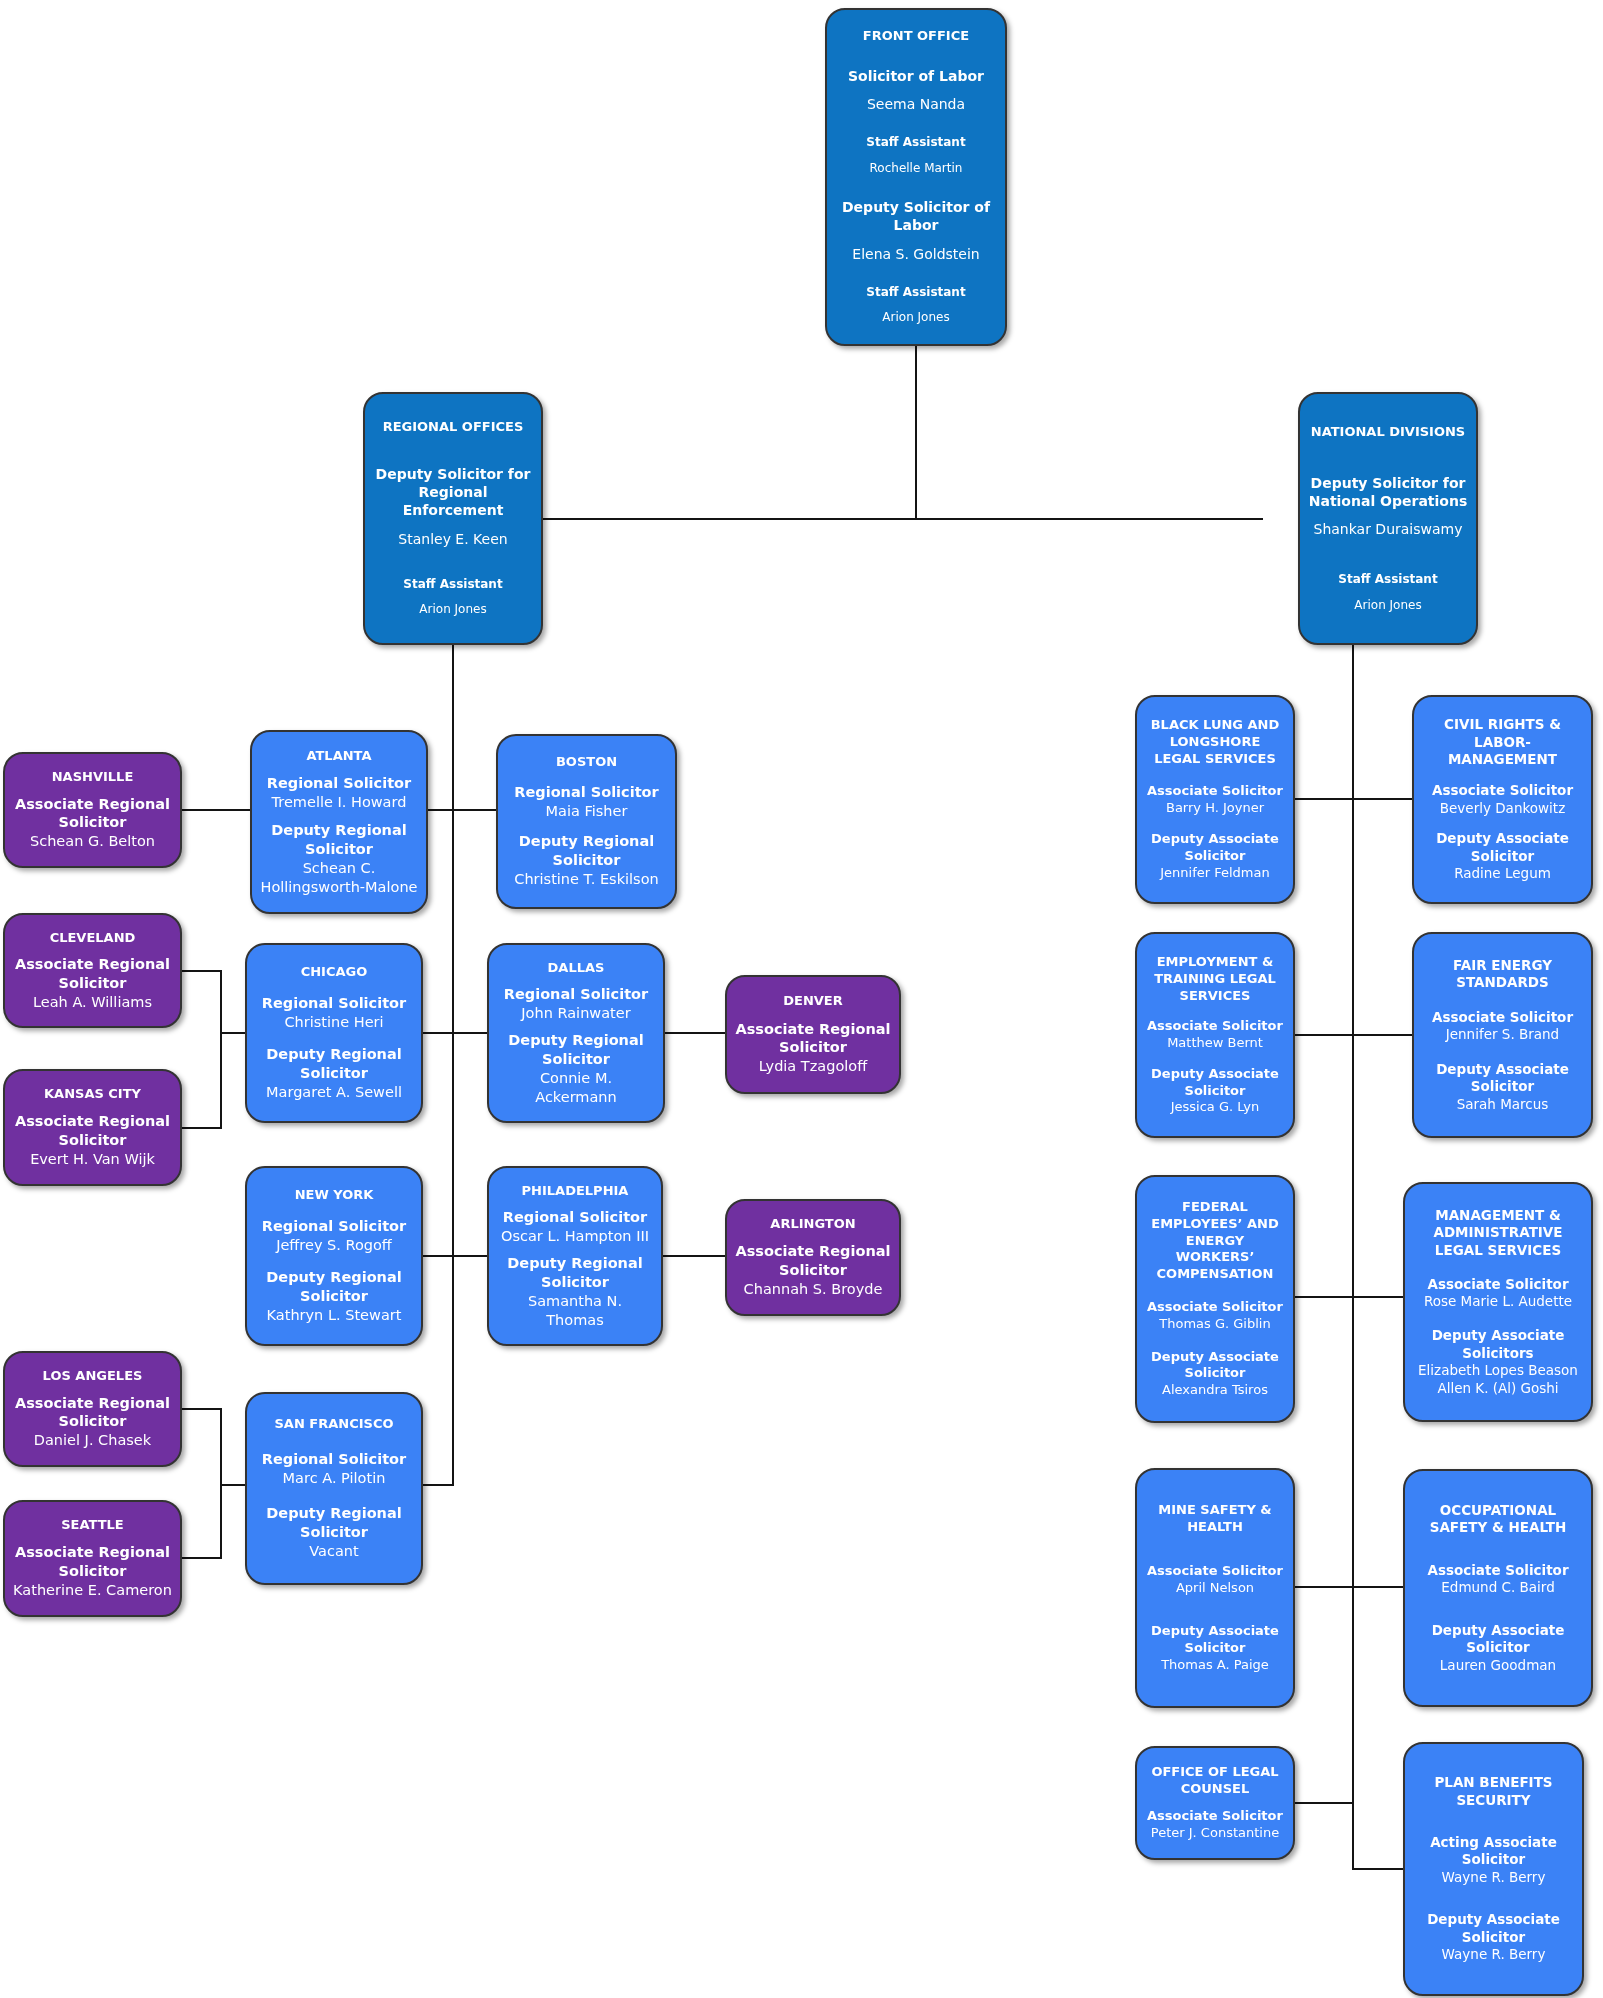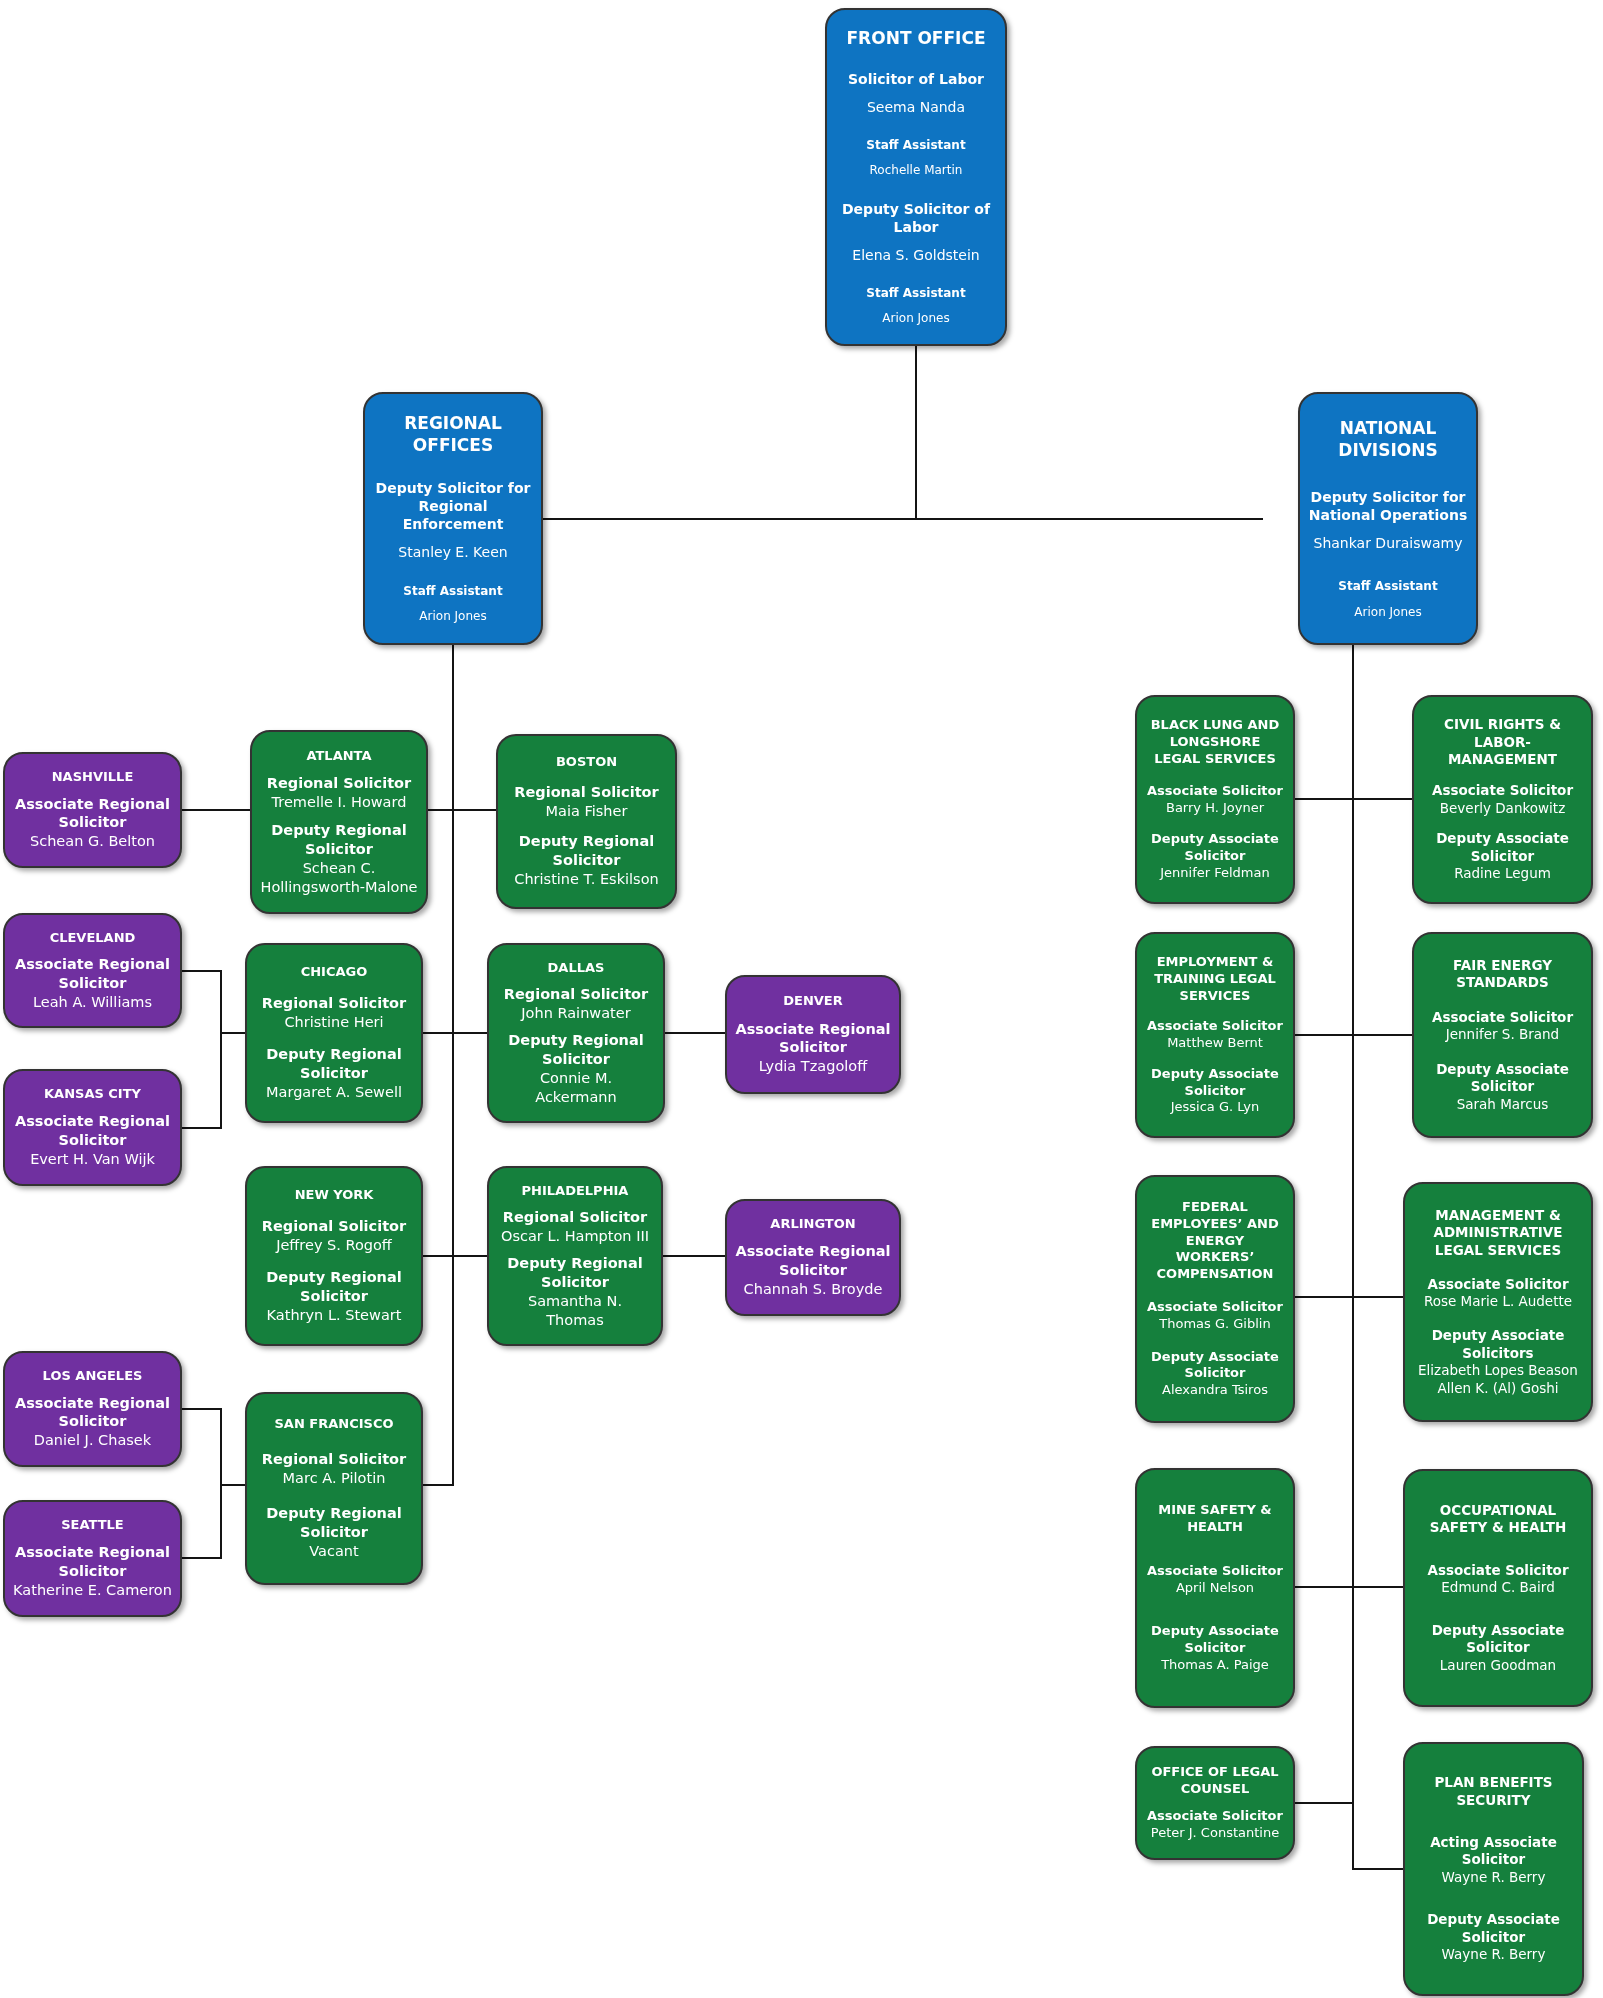--- a/index.html
+++ b/index.html
@@ -9,26 +9,26 @@
   }
   .node{
     position:absolute;box-sizing:border-box;
     border:2px solid #333333;border-radius:20px;
     color:#ffffff;text-align:center;
     display:flex;flex-direction:column;justify-content:space-evenly;align-items:center;
     padding:6px 8px;line-height:1.3;
     box-shadow:3px 3px 5px rgba(0,0,0,0.35);
   }
   .blue{background:#0e74c2;}
-  .red{background:#15803d;}
+  .red{background:#3b82f6;}
   .purple{background:#7030a0;}
   .title{font-weight:700;font-size:13px;width:100%;}
   .role{font-weight:700;font-size:14.5px;}
   .name{font-size:14.5px;}
-  .blue .title{font-size:17px;}
+  .blue .title{font-size:13px;}
   .blue .role,.blue .name{font-size:14px;margin-top:10px;}
   .sec.small .role,.sec.small .name{font-size:12px;}
   .slim .title{font-size:13px;}
   .slim .role,.slim .name{font-size:13px;}
   .wright .title{font-size:13.5px;}
   .wright .role,.wright .name{font-size:13.5px;}
   .sec{width:100%;}
   .line{position:absolute;background:#141414;}
   .h{height:2px;}
   .v{width:2px;}

